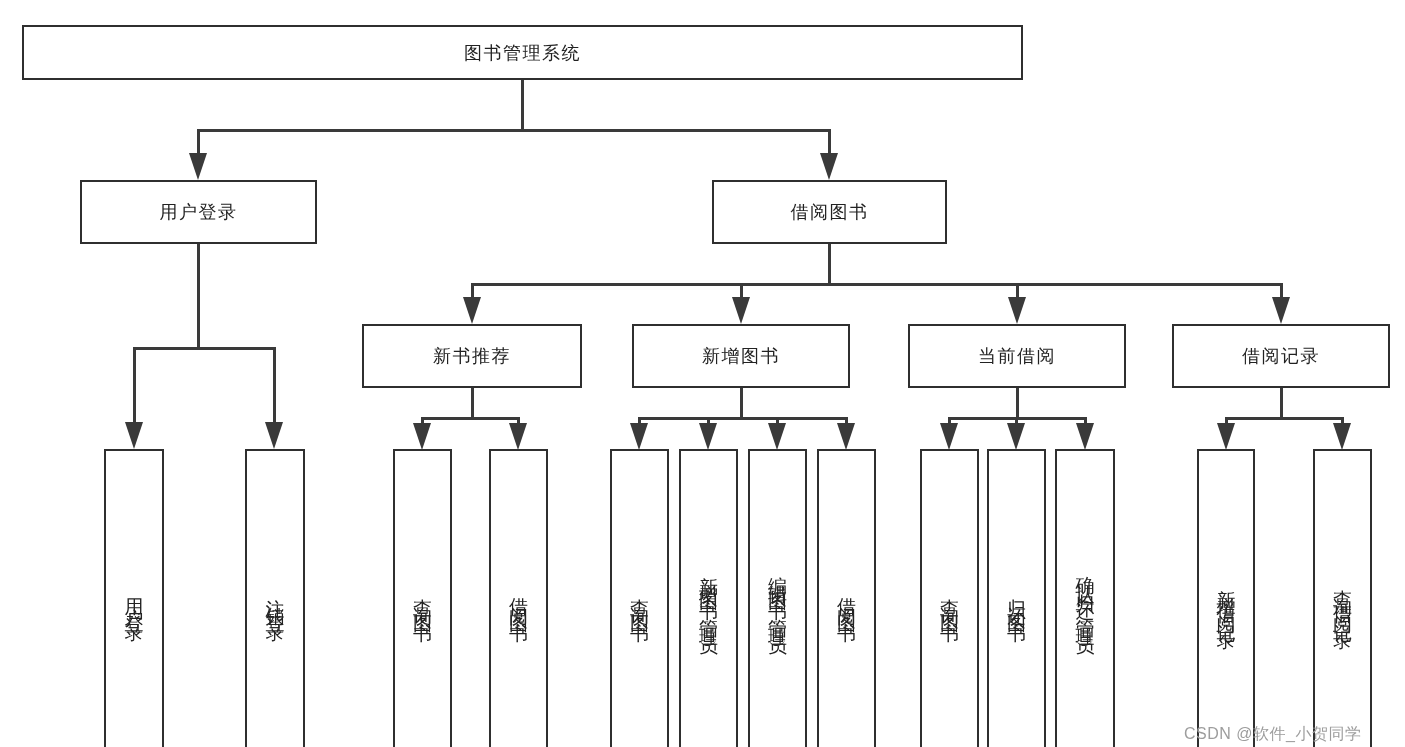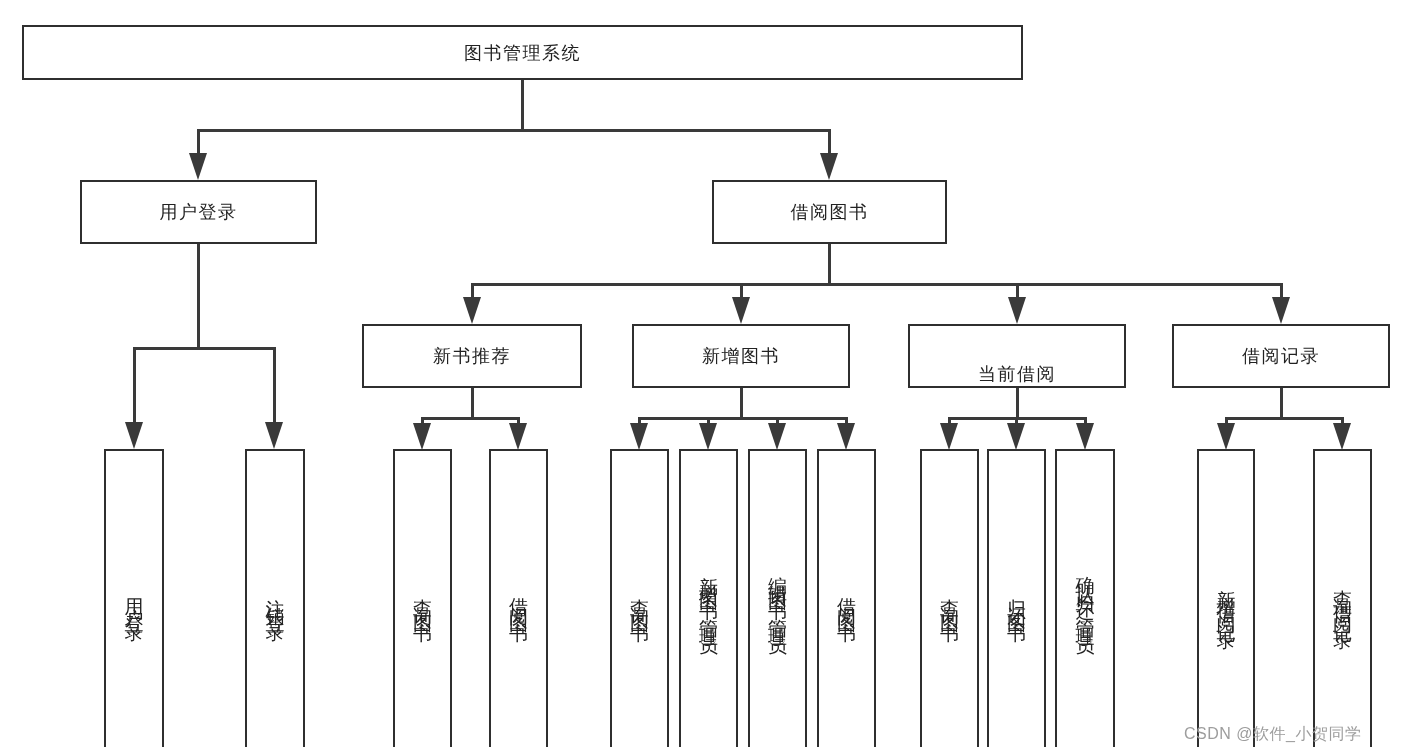--- a/index.html
+++ b/index.html
@@ -80,21 +80,21 @@
   <div class="arrow" style="left:1008px; top:285px;"></div>
   <div class="vline" style="left:1280px; top:271px; height:18px;"></div>
   <div class="arrow" style="left:1272px; top:285px;"></div>
 
   <div class="box" style="left:362px; top:312px; width:220px; height:64px;">
     <span>新书推荐</span>
   </div>
   <div class="box" style="left:632px; top:312px; width:218px; height:64px;">
     <span>新增图书</span>
   </div>
-  <div class="box" style="left:908px; top:312px; width:218px; height:64px;align-items:flex-end;">
+  <div class="box" style="left:908px; top:312px; width:218px; height:64px;">
     <span>当前借阅</span>
   </div>
   <div class="box" style="left:1172px; top:312px; width:218px; height:64px;">
     <span>借阅记录</span>
   </div>
 
   <div class="vline" style="left:471px; top:376px; height:31px;"></div>
   <div class="hline" style="left:421px; top:405px; width:98px;"></div>
   <div class="vline" style="left:421px; top:405px; height:10px;"></div>
   <div class="arrow" style="left:413px; top:411px;"></div>

